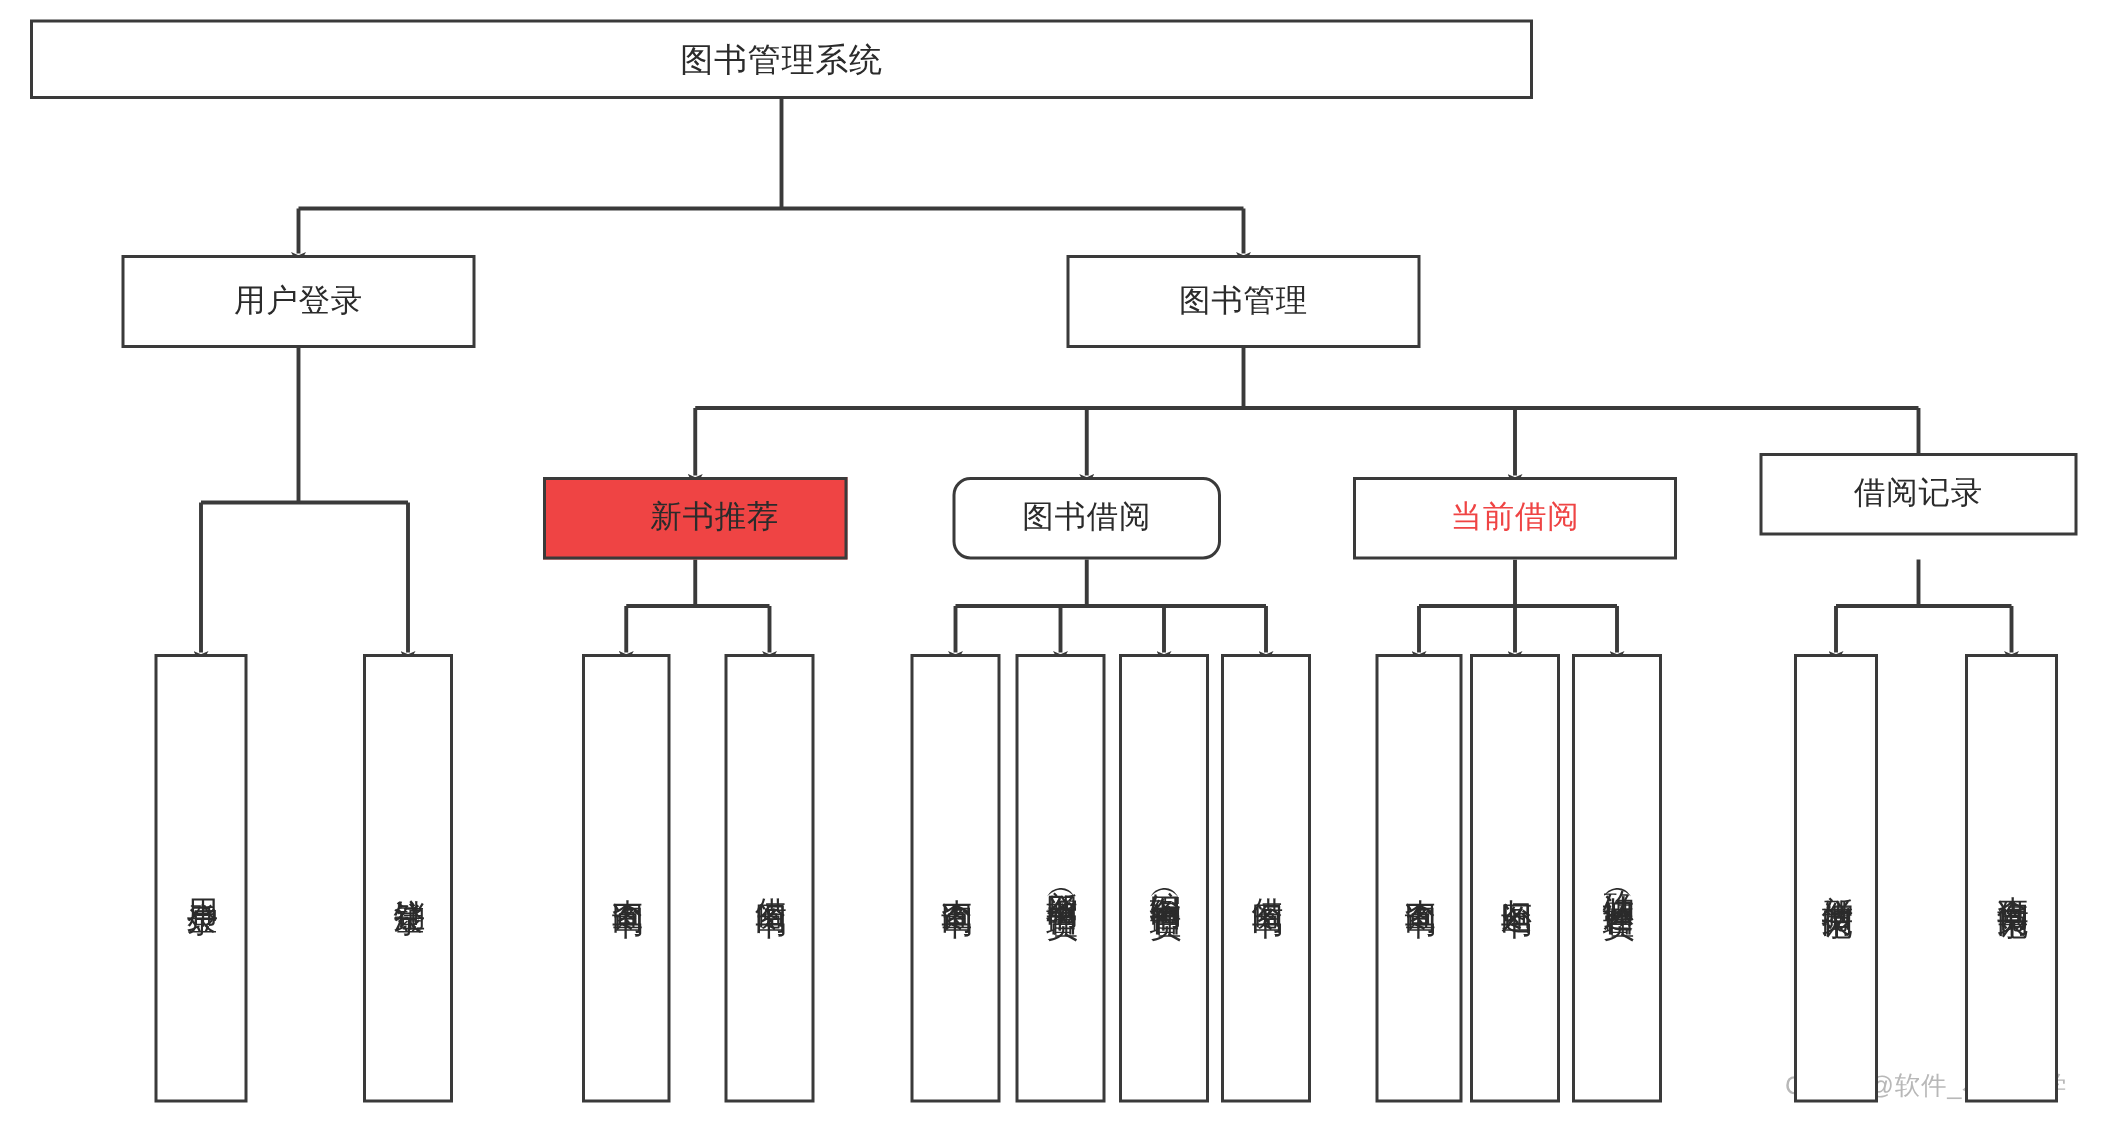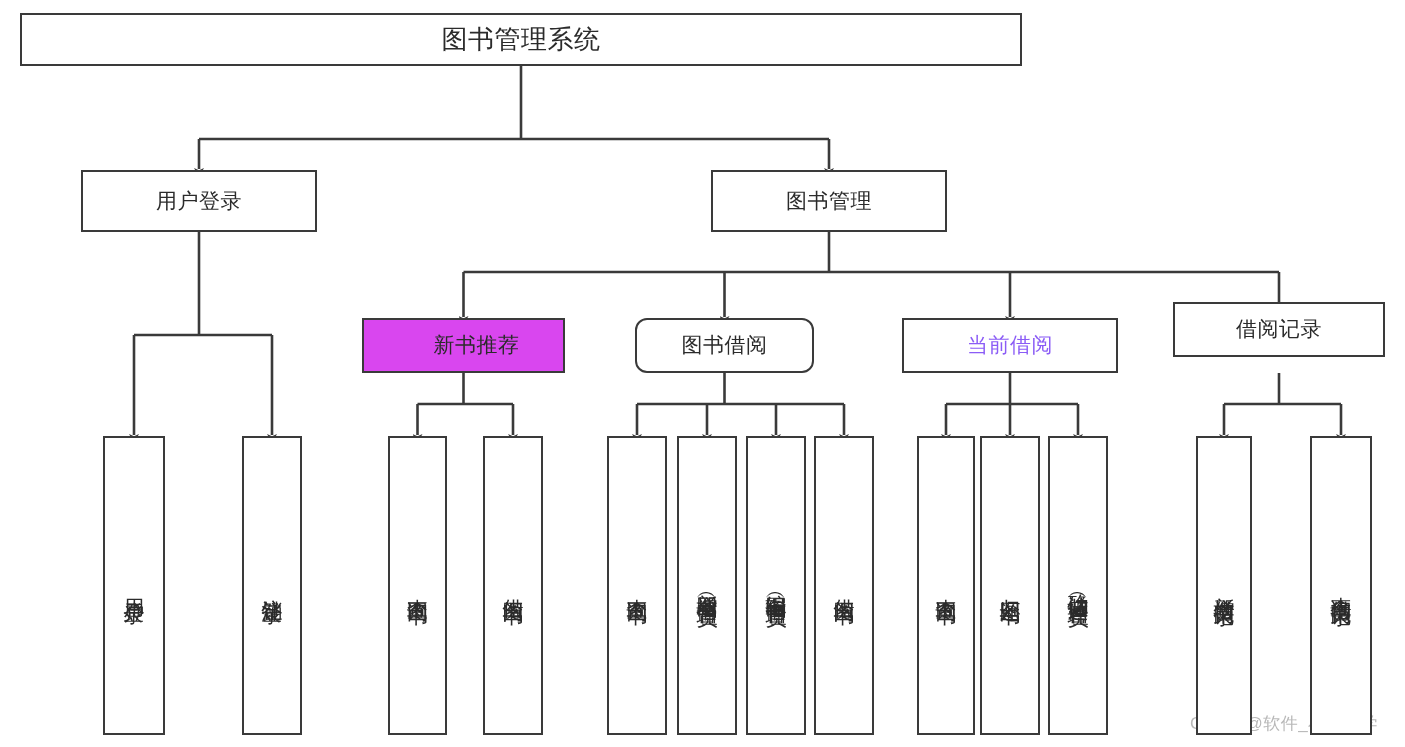--- a/index.html
+++ b/index.html
@@ -50,21 +50,21 @@
   }
   .node.vertical .node-label {
     writing-mode: vertical-rl;
     text-orientation: upright;
     font-size: 21px;
     letter-spacing: 2px;
     line-height: 1.05;
     white-space: nowrap;
   }
   .node.root .node-label {
-    font-size: 26px;
+    font-size: 22px;
   }
   .watermark {
     position: absolute;
     color: #b8b8b8;
     font-size: 17px;
     letter-spacing: 0.5px;
     white-space: nowrap;
     user-select: none;
   }
 </style>
@@ -118,28 +118,28 @@
   <div class="watermark" style="left: 1190px; top: 712px;">CSDN @软件_小贺同学</div>
 <div class="node horizontal root" style="left: 20px; top: 13px; width: 1002px; height: 53px; border-color: rgb(58, 58, 58); background: rgb(255, 255, 255);">
       <span class="node-label" style="color: rgb(43, 43, 43);">图书管理系统</span>
     </div>
     <div class="node horizontal" style="left: 81px; top: 170px; width: 236px; height: 62px; border-color: rgb(58, 58, 58); background: rgb(255, 255, 255);">
       <span class="node-label" style="color: rgb(43, 43, 43);">用户登录</span>
     </div>
     <div class="node horizontal" style="left: 711px; top: 170px; width: 236px; height: 62px; border-color: rgb(58, 58, 58); background: rgb(255, 255, 255);">
       <span class="node-label" style="color: rgb(43, 43, 43);">图书管理</span>
     </div>
-    <div class="node horizontal" style="left: 362px; top: 318px; width: 203px; height: 55px; border-color: rgb(58, 58, 58); background: #d946ef; padding-left: 26px;">
+    <div class="node horizontal" style="left: 362px; top: 318px; width: 203px; height: 55px; border-color: rgb(58, 58, 58); background: #ef4444; padding-left: 26px;">
       <span class="node-label" style="color: rgb(43, 43, 43);">新书推荐</span>
     </div>
     <div class="node horizontal" style="left: 635px; top: 318px; width: 179px; height: 55px; border-color: rgb(58, 58, 58); background: rgb(255, 255, 255); border-radius: 12px;">
       <span class="node-label" style="color: rgb(43, 43, 43);">图书借阅</span>
     </div>
     <div class="node horizontal" style="left: 902px; top: 318px; width: 216px; height: 55px; border-color: rgb(58, 58, 58); background: rgb(255, 255, 255);">
-      <span class="node-label" style="color: #8b5cf6;">当前借阅</span>
+      <span class="node-label" style="color: #ef4444;">当前借阅</span>
     </div>
     <div class="node horizontal" style="left: 1173px; top: 302px; width: 212px; height: 55px; border-color: rgb(58, 58, 58); background: rgb(255, 255, 255);">
       <span class="node-label" style="color: rgb(43, 43, 43);">借阅记录</span>
     </div>
     <div class="node vertical" style="left: 103px; top: 436px; width: 62px; height: 299px; border-color: rgb(58, 58, 58); background: rgb(255, 255, 255);">
       <span class="node-label" style="color: rgb(43, 43, 43);">用户登录</span>
     </div>
     <div class="node vertical" style="left: 242px; top: 436px; width: 60px; height: 299px; border-color: rgb(58, 58, 58); background: rgb(255, 255, 255);">
       <span class="node-label" style="color: rgb(43, 43, 43);">注销登录</span>
     </div>

